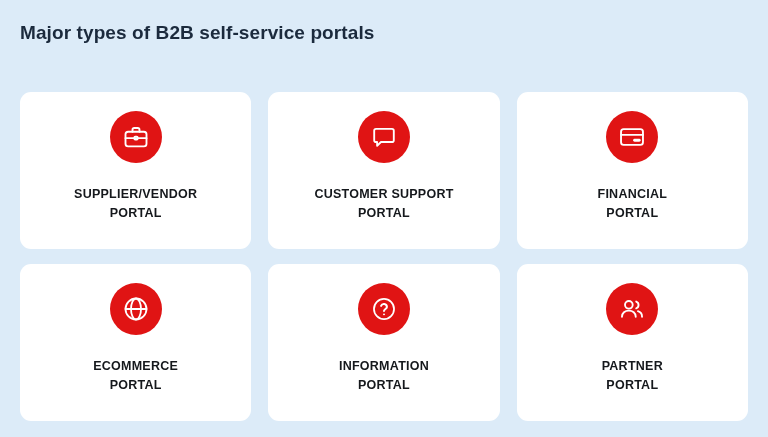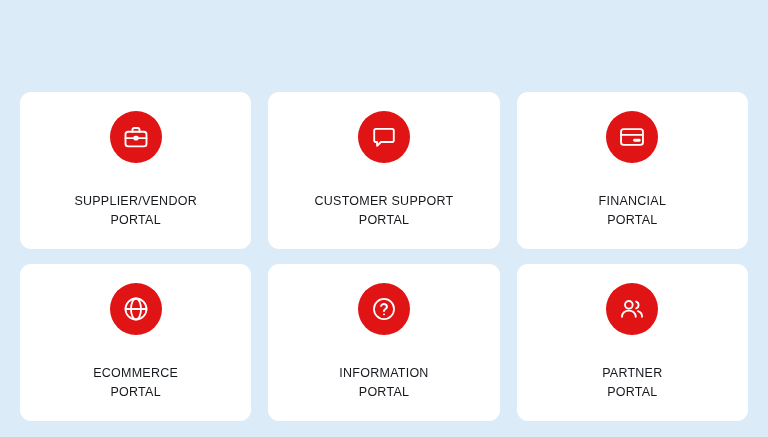--- a/index.html
+++ b/index.html
@@ -58,36 +58,37 @@
     background: #e01414;
     display: flex;
     align-items: center;
     justify-content: center;
     flex: none;
   }
   .icon-circle svg {
     display: block;
   }
   .card-label {
-    margin-top: 29px;
+    margin-top: 22px;
     font-size: 12.5px;
-    font-weight: normal;
+    font-weight: bold;
     color: #15181c;
     text-align: center;
     line-height: 19px;
     letter-spacing: 0.25px;
     text-transform: uppercase;
     white-space: pre-line;
   }
 </style>
 </head>
 <body>
 
 <div class="page">
 
+  <div class="page-title">Major types of B2B self-service portals</div>
 
   <div class="grid">
 
     <div class="card">
       <div class="icon-circle">
         <svg width="28" height="28" viewBox="0 0 24 24" fill="none" stroke="#ffffff" stroke-width="1.6" stroke-linecap="round" stroke-linejoin="round">
           <rect x="3" y="7.5" width="18" height="12.5" rx="2.2"></rect>
           <path d="M9 7.5V5.8A1.5 1.5 0 0 1 10.5 4.3h3A1.5 1.5 0 0 1 15 5.8V7.5"></path>
           <line x1="3" y1="13" x2="21" y2="13"></line>
           <rect x="10.6" y="11.7" width="2.8" height="2.6" rx="0.7"></rect>

